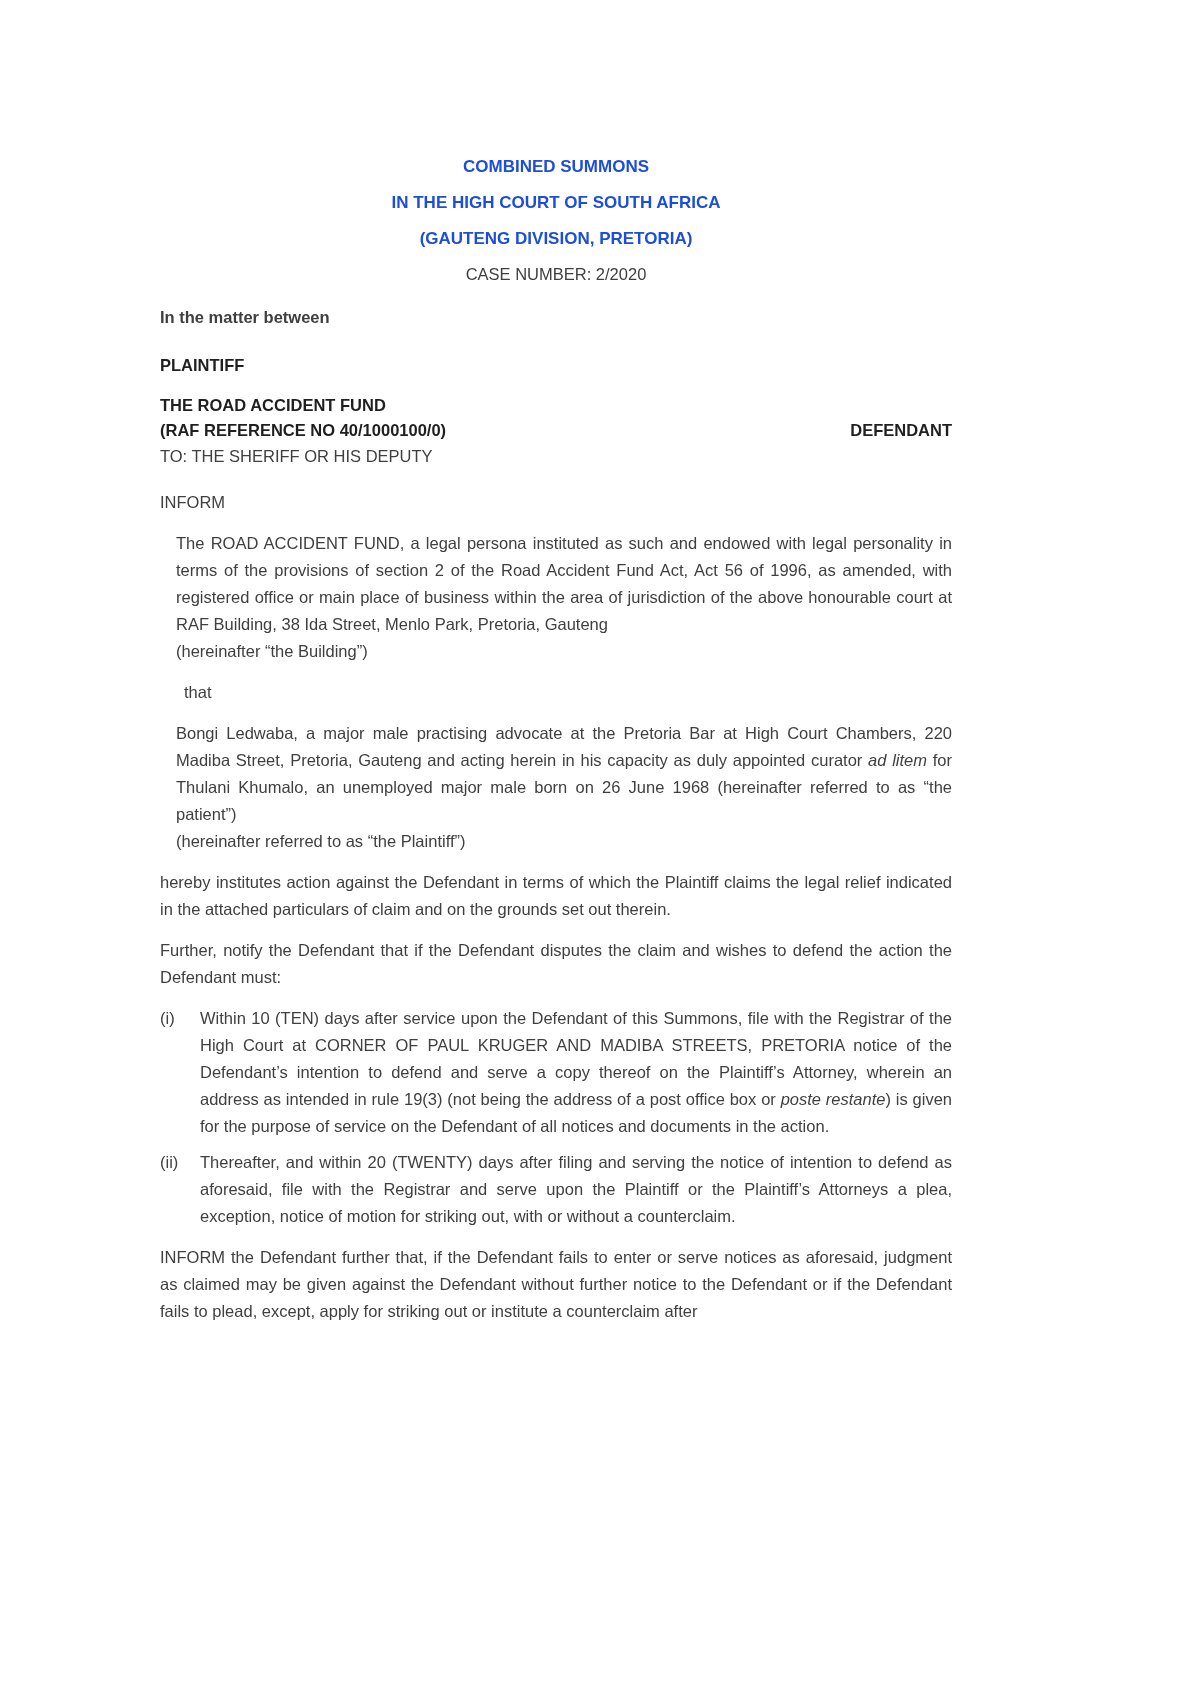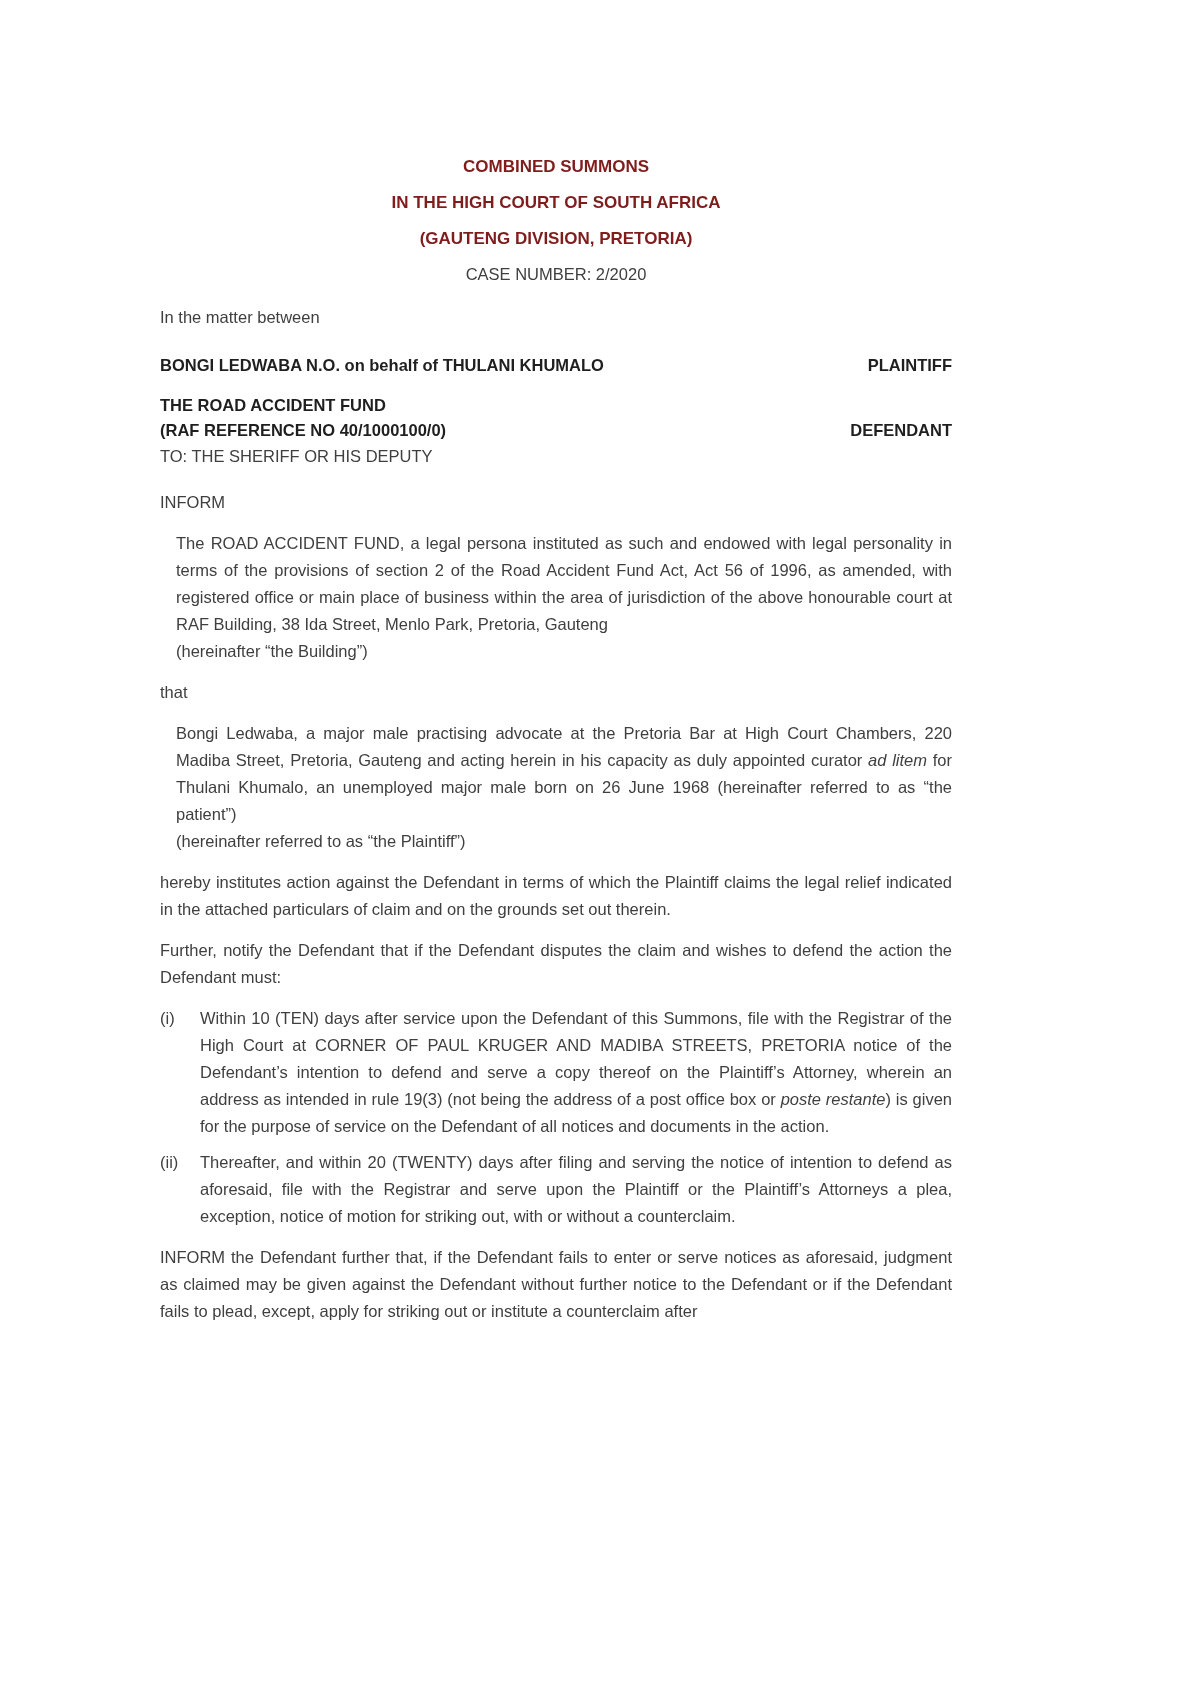--- a/index.html
+++ b/index.html
@@ -14,41 +14,41 @@
     width: 1200px;
     min-height: 1696px;
     padding: 153px 248px 60px 160px;
     color: #3f3f3f;
     font-size: 16.5px;
     line-height: 27px;
   }
   .title-block { text-align: center; }
   .title-line {
     font-weight: bold;
-    color: #7f1d1d;
+    color: #1d4ed8;
     font-size: 17px;
     margin-bottom: 9px;
   }
   .case-number { text-align: center; margin-top: 1px; }
-  .matter-intro { margin-top: 16px; }
+  .matter-intro { margin-top: 16px; font-weight: bold; }
   .party-row {
     display: flex;
     justify-content: space-between;
     align-items: flex-start;
     margin-top: 21px;
     font-weight: bold;
     color: #1f1f1f;
   }
   .party-row.align-end { align-items: flex-end; margin-top: 14px; line-height: 25px; }
   .conjunction { margin-top: 19px; }
   .addressee { }
   .inform-heading { margin-top: 19px; }
   .para { text-align: justify; margin: 14px 0 0 0; }
   .para .block { display: block; margin-left: 16px; }
-  .single-line { margin-top: 14px; }
+  .single-line { margin-top: 14px; margin-left: 24px; }
   .list-block { margin-top: 14px; }
   .list-item { display: flex; margin: 0 0 9px 0; }
   .list-marker { width: 40px; flex-shrink: 0; }
   .list-text { flex: 1; text-align: justify; }
   em { font-style: italic; }
 </style>
 </head>
 <body>
 
 <div class="page">
@@ -57,21 +57,20 @@
     <div class="title-line">COMBINED SUMMONS</div>
     <div class="title-line">IN THE HIGH COURT OF SOUTH AFRICA</div>
     <div class="title-line">(GAUTENG DIVISION, PRETORIA)</div>
   </div>
 
   <div class="case-number">CASE NUMBER: 2/2020</div>
 
   <div class="matter-intro">In the matter between</div>
 
   <div class="party-row">
-    <div>BONGI LEDWABA N.O. on behalf of THULANI KHUMALO</div>
     <div>PLAINTIFF</div>
   </div>
 
 
   <div class="party-row align-end">
     <div>
       <div>THE ROAD ACCIDENT FUND</div>
       <div>(RAF REFERENCE NO 40/1000100/0)</div>
     </div>
     <div>DEFENDANT</div>

